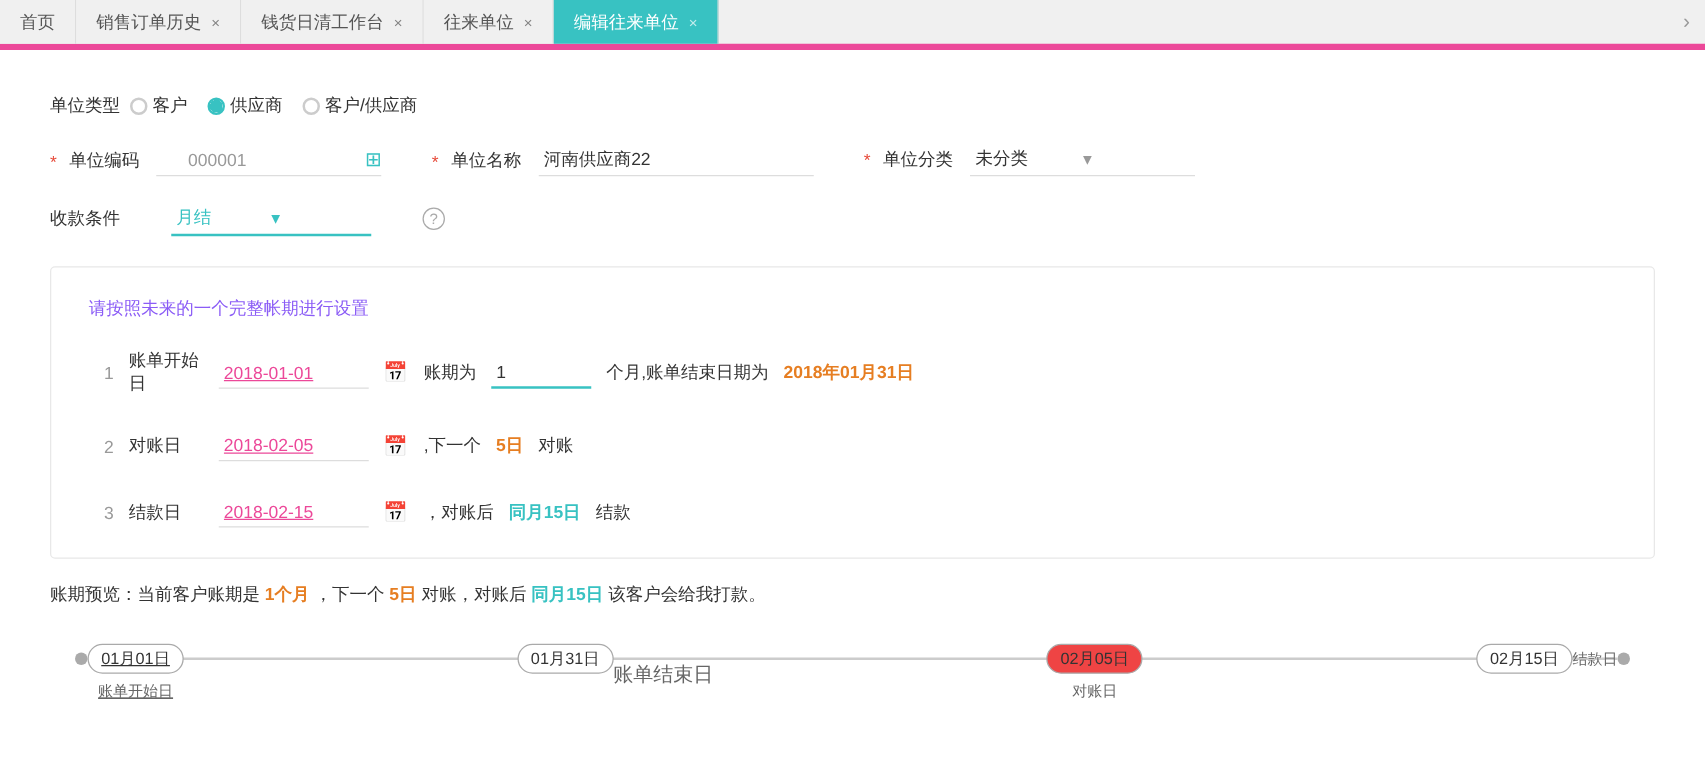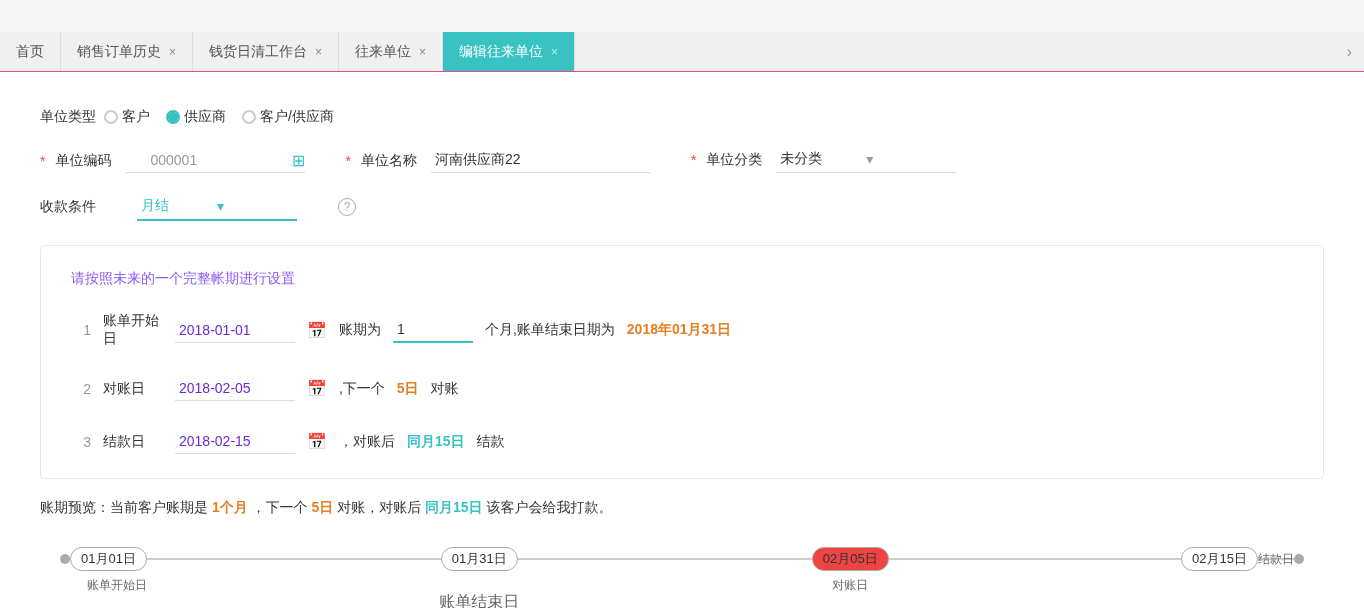--- a/index.html
+++ b/index.html
@@ -3,24 +3,23 @@
   <meta charset="utf-8">
   <style>
     * { box-sizing: border-box; margin: 0; padding: 0; }
     body { font-family: 'PingFang SC', 'Microsoft YaHei', sans-serif; font-size: 14px; background: #f5f5f5; color: #333; }
 
     
     .tab-bar {
       display: flex;
       align-items: center;
       background: #f0f0f0;
-      border-bottom: 1px solid #ec4899;
+      border-bottom: 5px solid #ec4899;
       height: 40px;
       padding-left: 0;
-      margin-top: 32px;
     }
     .tab {
       display: flex;
       align-items: center;
       padding: 0 16px;
       height: 100%;
       cursor: pointer;
       font-size: 14px;
       color: #555;
       border-right: 1px solid #ddd;
@@ -189,24 +188,25 @@
     }
     .setting-name {
       color: #333;
       width: 60px;
     }
     .date-input {
       border: none;
       border-bottom: 1px solid #ddd;
       padding: 4px 4px;
       font-size: 14px;
-      color: #6d28d9;
+      color: #ec4899;
       outline: none;
       background: transparent;
       width: 120px;
+      text-decoration: underline;
     }
     .cal-icon {
       color: #38c2c2;
       font-size: 16px;
       cursor: pointer;
     }
     .period-input {
       border: none;
       border-bottom: 2px solid #38c2c2;
       padding: 4px 4px;
@@ -356,27 +356,27 @@
 
   <div style="position:relative; padding: 0 20px;">
     <div style="display:flex; align-items:flex-start; width:100%;">
 
       <div style="width:10px;height:10px;border-radius:50%;background:#aaa;margin-top:13px;flex-shrink:0;"></div>
 
       <div style="flex:1; position:relative; display:flex; align-items:flex-start;">
 
         <div style="position:absolute;top:17px;left:0;right:0;height:2px;background:#ccc;"></div>
 
-        <div style="display:flex;flex-direction:column;align-items:flex-end;position:relative;z-index:1;">
+        <div style="display:flex;flex-direction:column;align-items:center;position:relative;z-index:1;text-decoration:underline;">
           <div style="border:1px solid #aaa;border-radius:12px;padding:2px 10px;font-size:13px;background:#fff;white-space:nowrap;margin-top:6px;">01月01日</div>
           <div style="font-size:12px;color:#666;margin-top:6px;white-space:nowrap;">账单开始日</div>
         </div>
         <div style="flex:1;height:2px;background:transparent;margin-top:17px;"></div>
 
-        <div style="display:flex;flex-direction:column;align-items:center;position:relative;z-index:1;">
+        <div style="display:flex;align-items:flex-start;position:relative;z-index:1;">
           <div style="border:1px solid #aaa;border-radius:12px;padding:2px 10px;font-size:13px;background:#fff;white-space:nowrap;margin-top:6px;">01月31日</div>
           <div style="font-size:16px;color:#666;margin-top:21px;white-space:nowrap;">账单结束日</div>
         </div>
         <div style="flex:1;height:2px;background:transparent;margin-top:17px;"></div>
 
         <div style="display:flex;flex-direction:column;align-items:center;position:relative;z-index:1;">
           <div style="border:1px solid #aaa;border-radius:12px;padding:2px 10px;font-size:13px;background:#ef4444;white-space:nowrap;margin-top:6px;">02月05日</div>
           <div style="font-size:12px;color:#666;margin-top:6px;white-space:nowrap;">对账日</div>
         </div>
         <div style="flex:1;height:2px;background:transparent;margin-top:17px;"></div>

